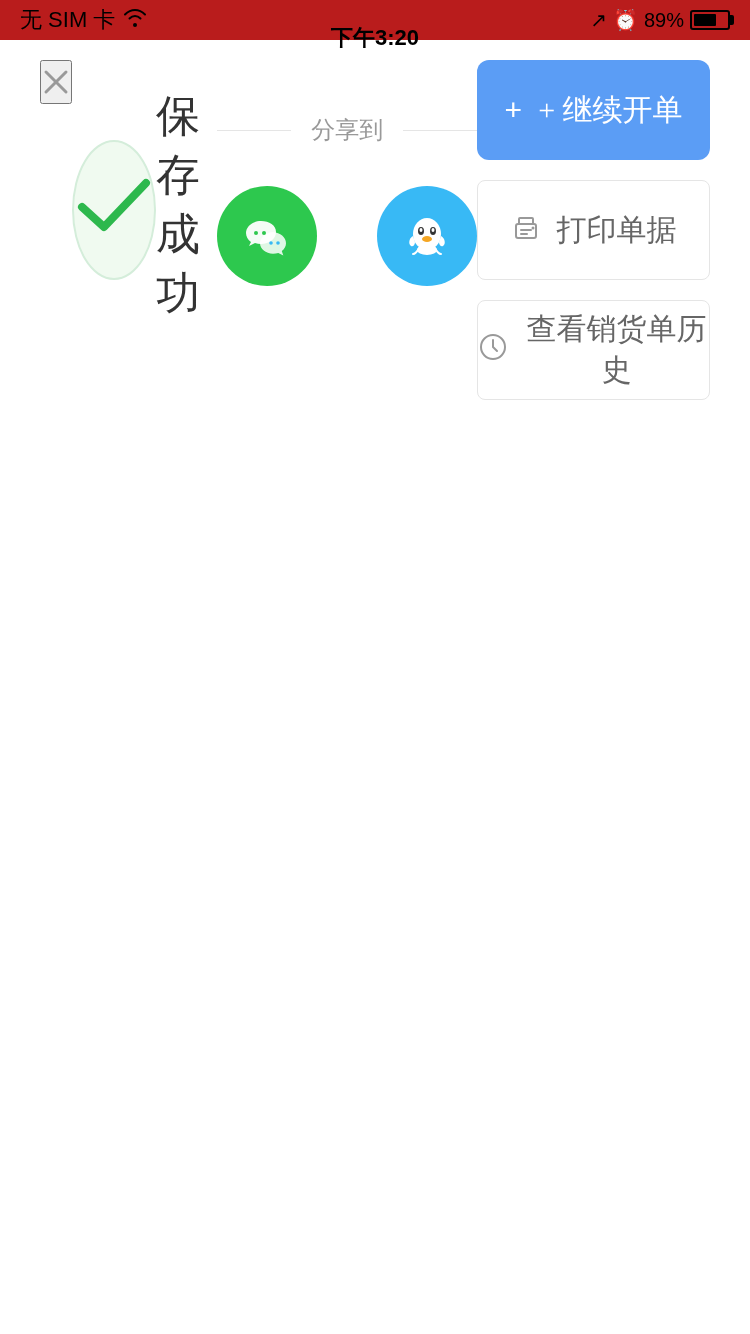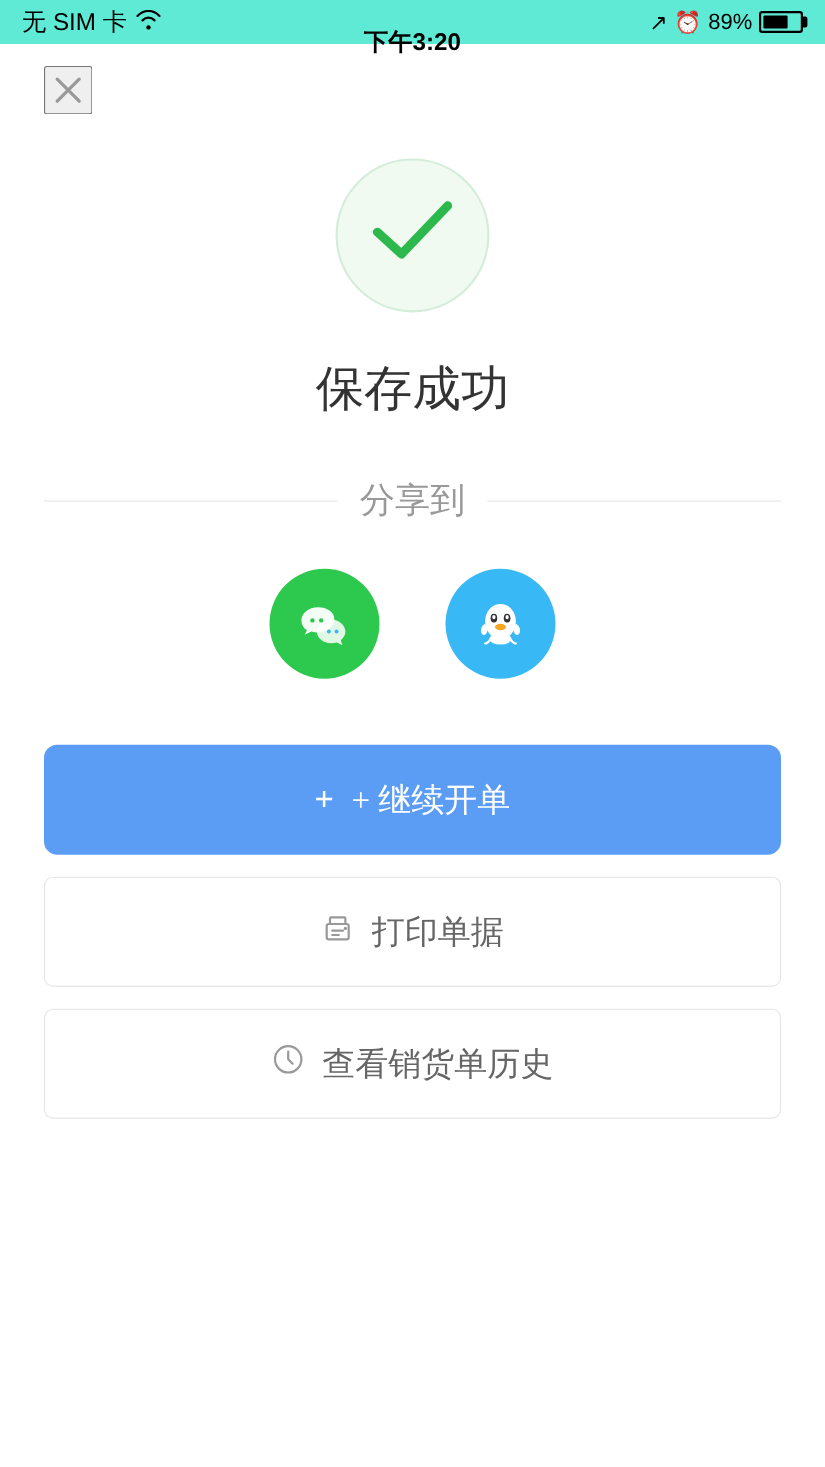--- a/index.html
+++ b/index.html
@@ -18,21 +18,21 @@
     }
 
     
     .status-bar {
       width: 100%;
       height: 40px;
       display: flex;
       align-items: center;
       justify-content: space-between;
       padding: 0 20px;
-      background: #5eead4;
+      background: #b91c1c;
     }
 
     .status-left {
       display: flex;
       align-items: center;
       gap: 8px;
       font-size: 22px;
       color: #000;
       font-weight: 500;
     }
@@ -89,21 +89,21 @@
       height: 100%;
       background: #000;
       border-radius: 1px;
     }
 
     
     .main-content {
       width: 100%;
       padding: 20px 40px;
       display: flex;
-      flex-direction: column;
+      flex-direction: row;
       align-items: center;
     }
 
     
     .close-btn {
       align-self: flex-start;
       width: 44px;
       height: 44px;
       display: flex;
       align-items: center;
@@ -157,21 +157,21 @@
       margin-bottom: 40px;
     }
 
     .divider-line {
       flex: 1;
       height: 1px;
       background: #e5e5e5;
     }
 
     .share-label {
-      font-size: 32px;
+      font-size: 24px;
       color: #999999;
     }
 
     .share-icons {
       display: flex;
       justify-content: center;
       gap: 60px;
     }
 
     .share-icon-btn {

